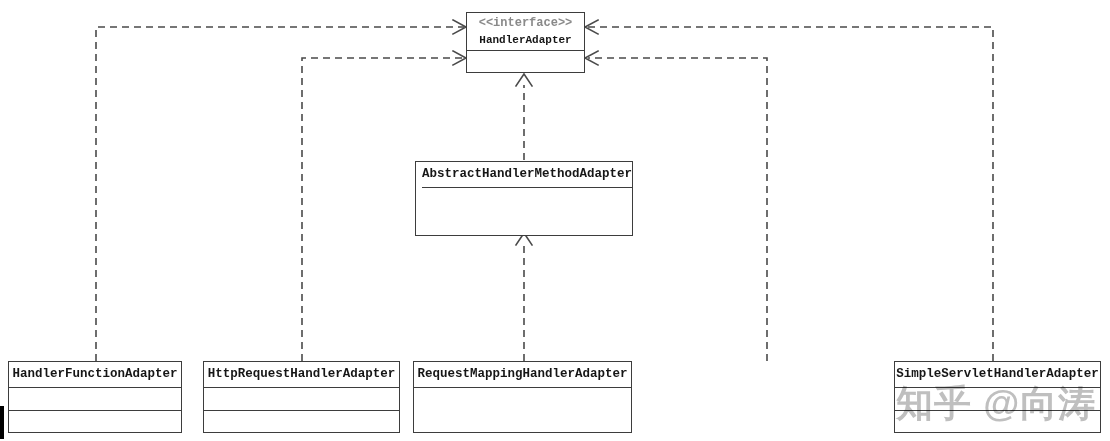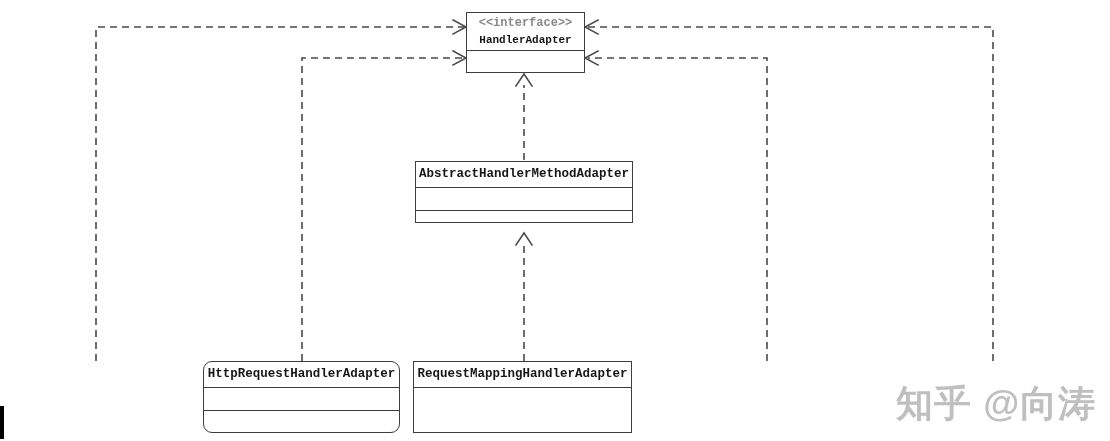--- a/index.html
+++ b/index.html
@@ -109,38 +109,48 @@
   </svg>
 
   <div class="uml-box" style="left:466px; top:12px; width:119px; height:61px;">
     <div class="iface-header">
       <div class="stereotype">&lt;&lt;interface&gt;&gt;</div>
       <div class="iface-name">HandlerAdapter</div>
     </div>
     <div class="uml-compartment last"></div>
   </div>
 
-  <div class="uml-box" style="left:415px; top:161px; width:218px; height:62px;">
+  <div class="uml-box" style="left:415px; top:161px; width:218px; height:75px;align-items:flex-end;">
     <div class="uml-title">AbstractHandlerMethodAdapter</div>
     <div class="uml-compartment"></div>
     <div class="uml-compartment last"></div>
   </div>
 
+  <div class="uml-box" style="left:8px; top:361px; width:174px; height:72px;">
+    <div class="uml-title">HandlerFunctionAdapter</div>
+    <div class="uml-compartment"></div>
+    <div class="uml-compartment last"></div>
+  </div>
 
-  <div class="uml-box" style="left:203px; top:361px; width:197px; height:72px;border-radius:9px;">
+  <div class="uml-box" style="left:203px; top:361px; width:197px; height:72px;">
     <div class="uml-title">HttpRequestHandlerAdapter</div>
     <div class="uml-compartment"></div>
     <div class="uml-compartment last"></div>
   </div>
 
   <div class="uml-box" style="left:413px; top:361px; width:219px; height:72px;gap:38px;">
     <div class="uml-title">RequestMappingHandlerAdapter</div>
     <div class="uml-compartment"></div>
     <div class="uml-compartment last"></div>
   </div>
 
 
+  <div class="uml-box" style="left:894px; top:361px; width:207px; height:72px;">
+    <div class="uml-title">SimpleServletHandlerAdapter</div>
+    <div class="uml-compartment"></div>
+    <div class="uml-compartment last"></div>
+  </div>
 
   <div class="watermark">知乎 @向涛</div>
 
   <div class="artifact-bar"></div>
 
 </div>
 
 </body></html>

